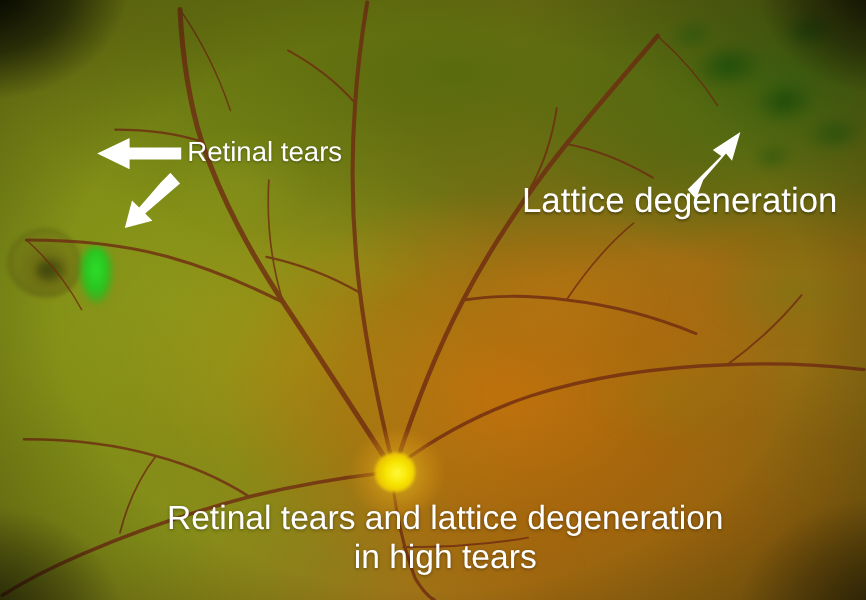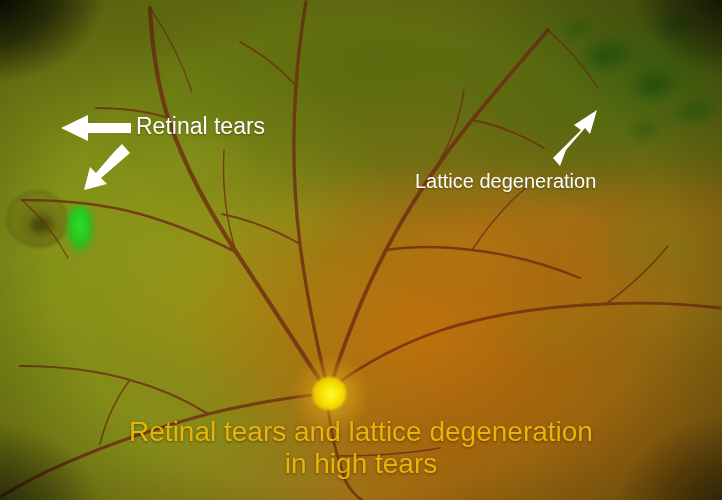--- a/index.html
+++ b/index.html
@@ -127,47 +127,47 @@
       radial-gradient(ellipse 150px 120px at -10px -10px, rgba(0,0,0,0.95) 0%, rgba(0,0,0,0.55) 45%, rgba(0,0,0,0) 78%),
       radial-gradient(ellipse 130px 110px at 735px -10px, rgba(0,0,0,0.75) 0%, rgba(0,0,0,0.35) 50%, rgba(0,0,0,0) 80%),
       radial-gradient(ellipse 140px 110px at -10px 510px, rgba(0,0,0,0.60) 0%, rgba(0,0,0,0.25) 50%, rgba(0,0,0,0) 80%),
       radial-gradient(ellipse 150px 120px at 735px 510px, rgba(0,0,0,0.55) 0%, rgba(0,0,0,0.22) 50%, rgba(0,0,0,0) 80%),
       radial-gradient(ellipse 540px 400px at 50% 52%, rgba(0,0,0,0) 58%, rgba(0,0,0,0.30) 88%, rgba(0,0,0,0.55) 100%);
   }
 
   #vessels { position: absolute; inset: 0; pointer-events: none; }
 
   
-  #annotations { position: absolute; inset: 0; }
+  #annotations { position: absolute; inset: 0; margin-left: 20px; }
 
   .anno-label {
     position: absolute;
     color: #ffffff;
     font-weight: 400;
     white-space: nowrap;
     text-shadow: 0 1px 2px rgba(0,0,0,0.35);
   }
   #label-retinal-tears {
     left: 136px;
     top: 113px;
     font-size: 23px;
   }
   #label-lattice-degeneration {
     left: 415px;
-    top: 170px;
-    font-size: 20px;
+    top: 152px;
+    font-size: 29px;
   }
 
   #caption {
     position: absolute;
     left: 0;
     right: 0;
     top: 416px;
     text-align: center;
-    color: #eab308;
+    color: #ffffff;
     font-size: 28px;
     line-height: 32px;
     text-shadow: 0 1px 3px rgba(0,0,0,0.4);
   }
   .caption-line { display: block; }
 </style>
 </head>
 <body>
 
 <div id="fundus-image">

